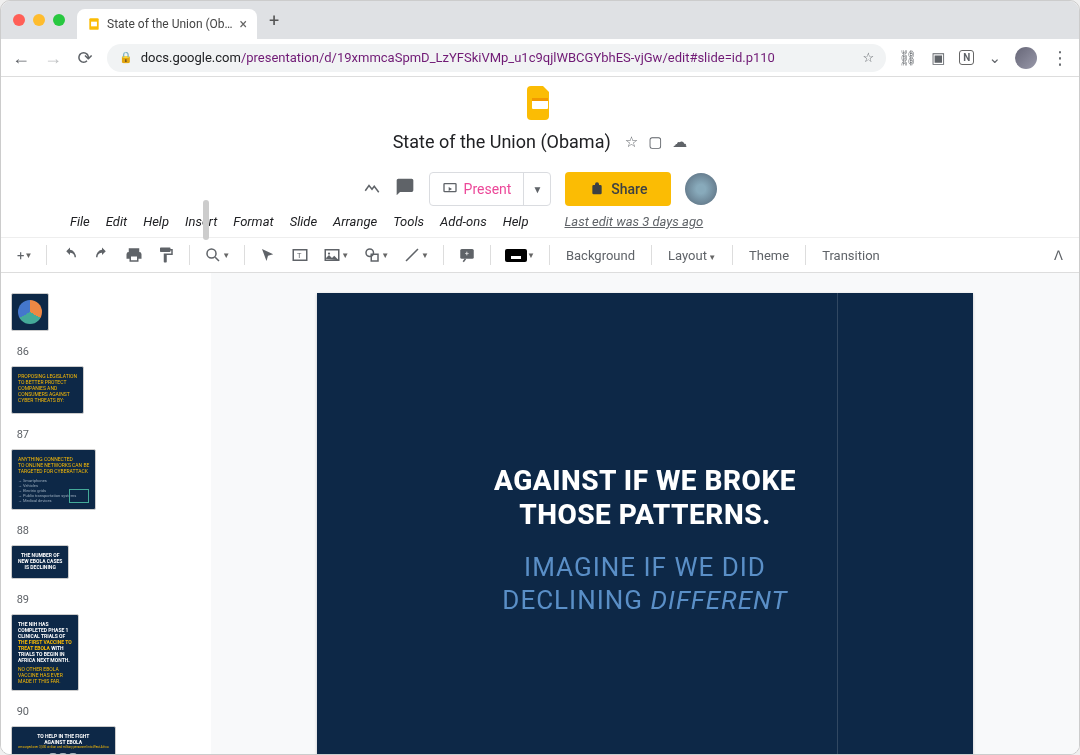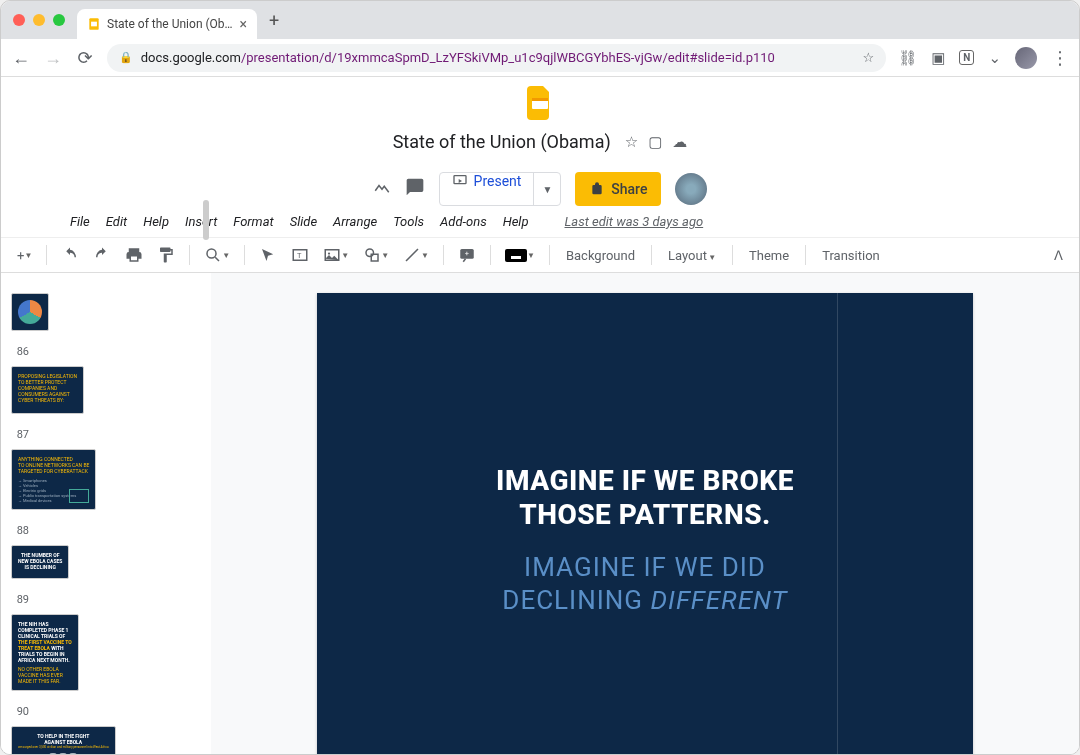--- a/index.html
+++ b/index.html
@@ -32,23 +32,23 @@
 .apphdr { background: #fff; padding: 8px 16px 0 16px; }
 .apphdr-row1 { display: flex; align-items: center; gap: 10px; flex-direction: column; }
 .logo { width: 36px; height: 36px; display:flex; align-items:center; justify-content:center;}
 .logo-svg { width: 26px; height: 34px;}
 .doc-title { font-size: 18px; color: #202124; }
 .doc-actions { display: flex; gap: 10px; color: #5f6368; font-size: 15px; margin-left: 4px;}
 .hdr-spacer { flex: 1; }
 .hdr-right { display: flex; align-items: center; gap: 14px; }
 .hdr-icon { color: #5f6368; font-size: 17px; }
 .present-btn { border: 1px solid #dadce0; border-radius: 4px; height: 34px; display: flex; align-items: center; }
-.present-main { padding: 0 12px; display:flex; gap:6px; align-items:flex-start; font-size: 14px; color:#1d4ed8; border-right: 1px solid #dadce0; height: 100%;}
+.present-main { padding: 0 12px; display:flex; gap:6px; align-items:center; font-size: 14px; color:#ec4899; border-right: 1px solid #dadce0; height: 100%;}
 .present-drop { padding: 0 8px; color:#5f6368; font-size: 10px;}
-.share-btn { background: #fbbc04; color: #3c4043; font-weight: 500; font-size: 14px; border-radius: 4px; height: 34px; padding: 0 14px; display: flex; align-items: center; gap: 6px;}
+.share-btn { background: #fbbc04; color: #3c4043; font-weight: 500; font-size: 14px; border-radius: 4px; height: 34px; padding: 0 24px; display: flex; align-items: center; gap: 6px;}
 .avatar-md { width: 32px; height: 32px; border-radius: 50%; background: radial-gradient(circle,#8ab 20%,#567 100%); }
 
 .menubar { display: flex; gap: 2px; padding: 4px 0 4px 46px; font-size: 13px; color: #202124; align-items:flex-end;font-style:italic;}
 .menubar span { padding: 4px 7px; border-radius: 3px; }
 .last-edit { color: #5f6368; text-decoration: underline; margin-left: 20px; font-size: 13px;}
 
 
 .toolbar { background: #fff; border-top: 1px solid #eee; border-bottom: 1px solid #ddd; height: 36px; display: flex; align-items: center; padding: 0 10px; gap: 2px; font-size: 13px; color: #444;}
 .tbtn { padding: 4px 6px; color: #5f6368; display:flex; align-items:center; gap:2px;}
 .tbtn svg { width: 18px; height: 18px; }
@@ -332,21 +332,21 @@
         </div>
     </div>
   </div>
   <div class="scroll-ind"></div>
 
   <div class="canvas-area">
     <div class="slide">
       <div class="speaker-line"></div>
       <div class="slide-inner">
         <div class="slide-t1">
-          <span>IMAGINE IF WE BROKE</span><br><span>THOSE PATTERNS.</span>
+          <span>AGAINST IF WE BROKE</span><br><span>THOSE PATTERNS.</span>
         </div>
         <div class="slide-t2">
           <span>IMAGINE IF WE DID</span><br><span>DECLINING </span><em>DIFFERENT</em>
         </div>
       </div>
     </div>
     <div class="corner-btns">
       <div class="corner-btn">✦</div>
       <div class="corner-btn lt">‹</div>
     </div>

